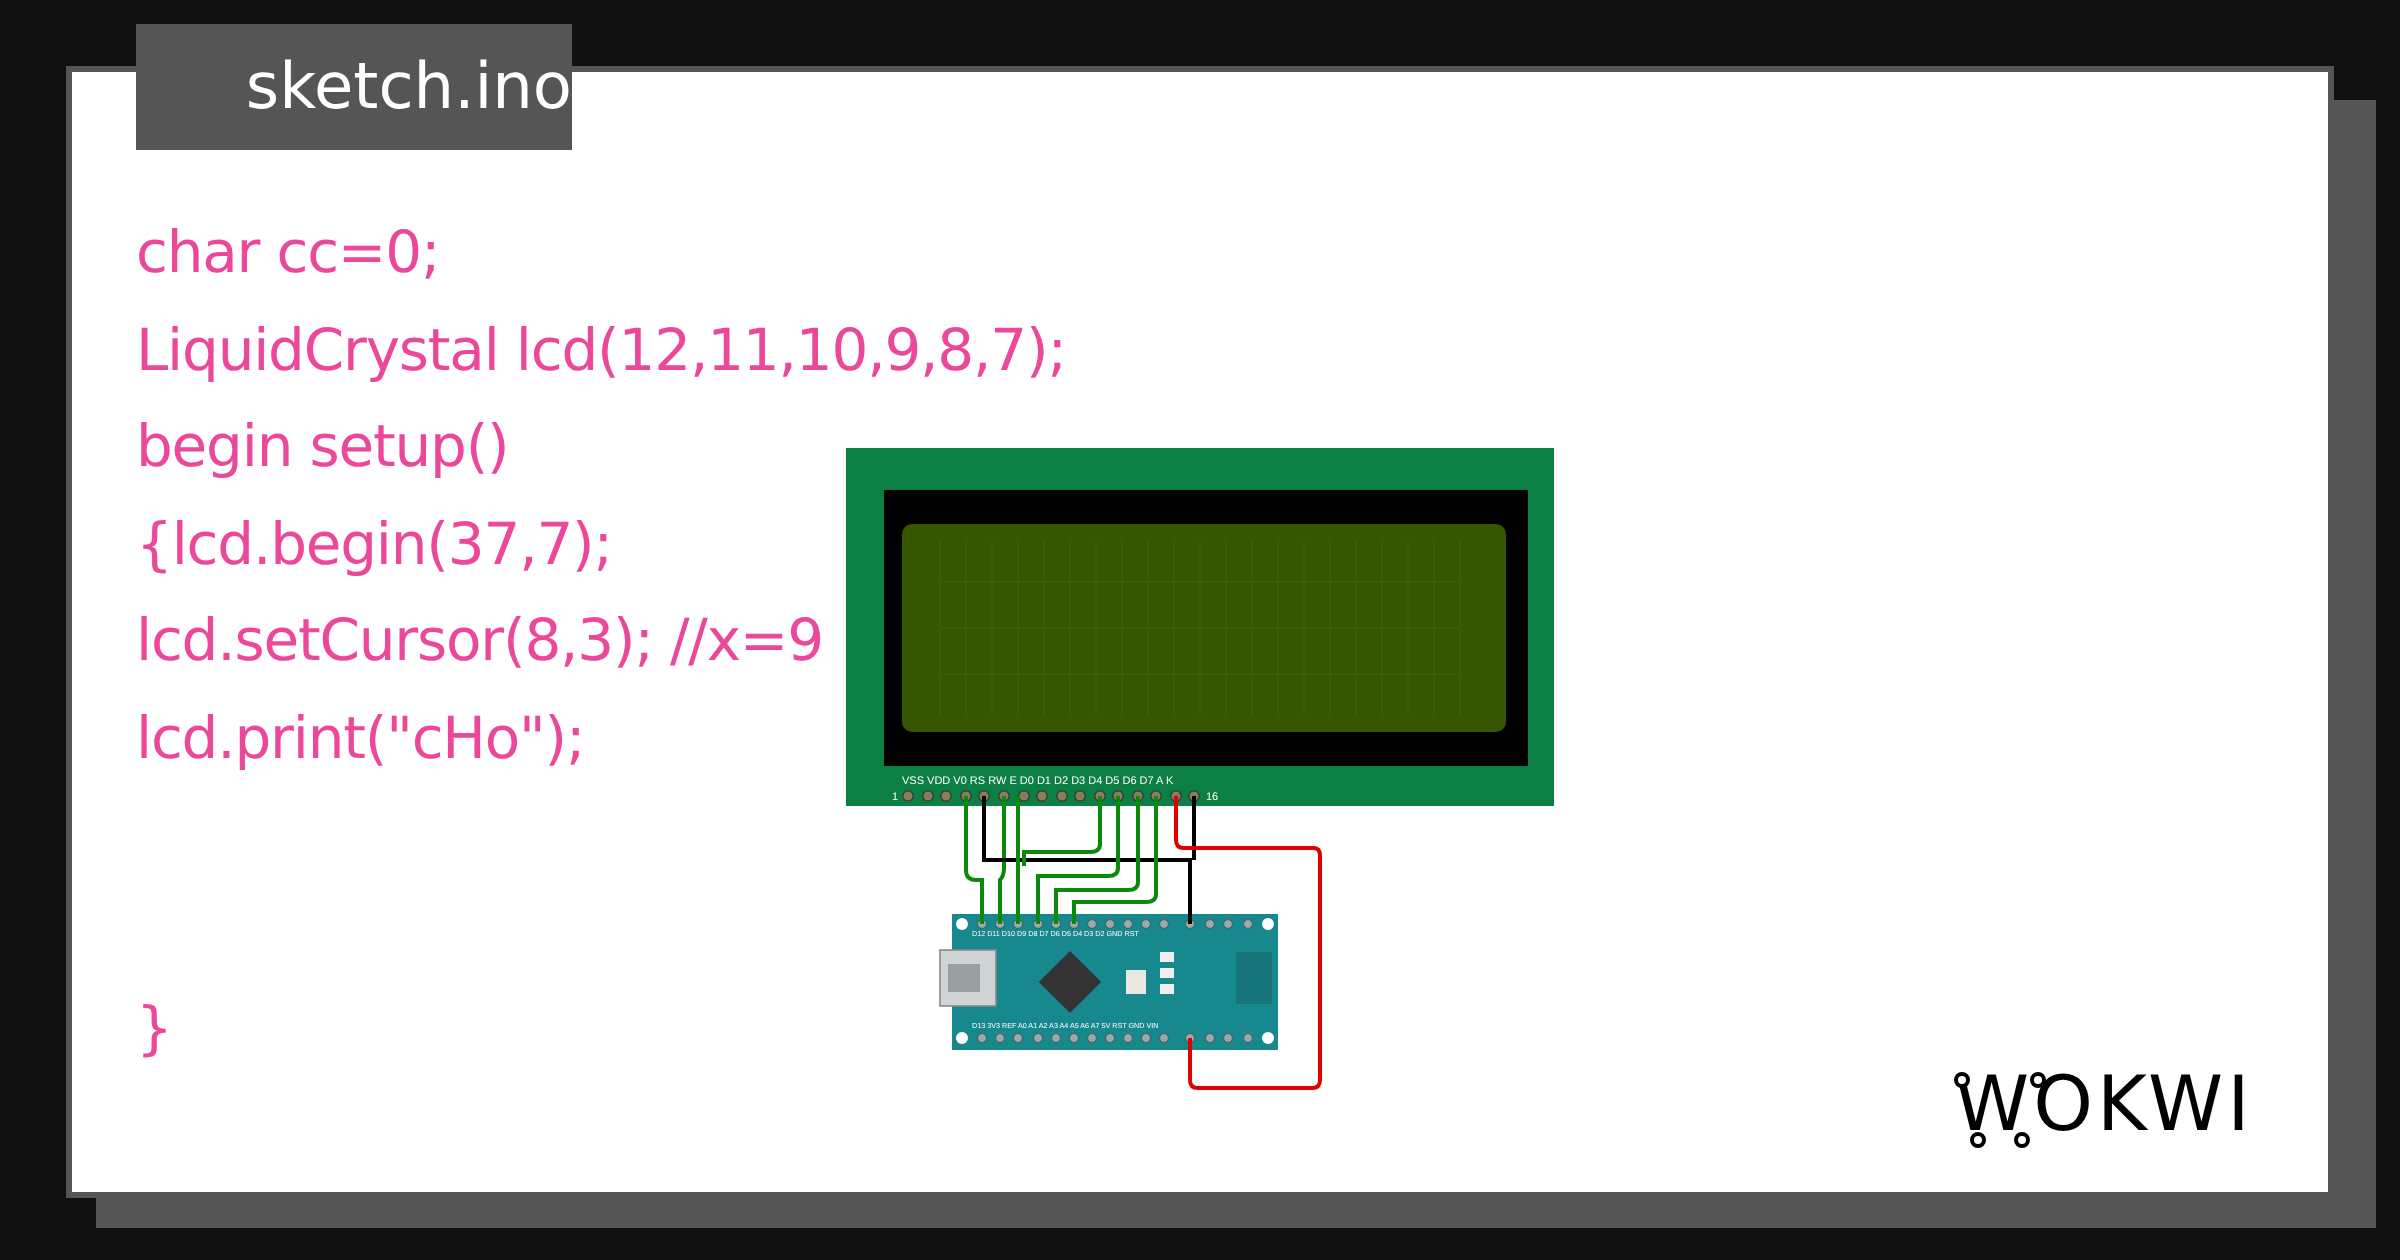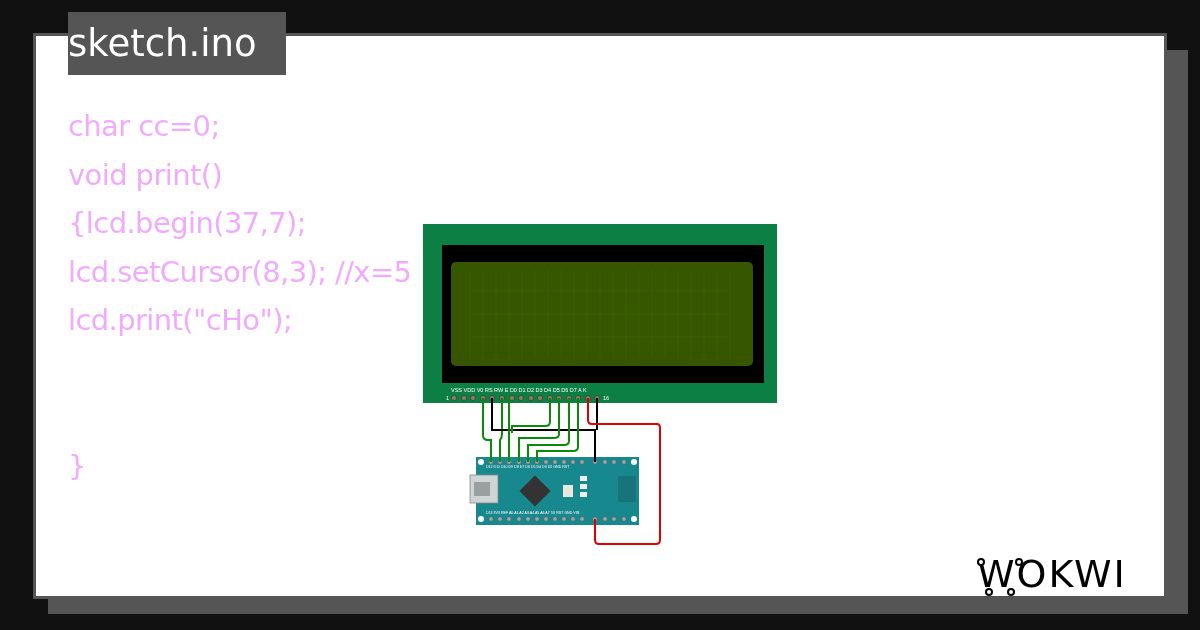--- a/index.html
+++ b/index.html
@@ -1,34 +1,34 @@
 <!DOCTYPE html>
 <html><head>
 <meta charset="utf-8">
 <style>
   html,body{margin:0;padding:0;}
   body{width:1200px;height:630px;background:#111111;position:relative;overflow:hidden;font-family:"DejaVu Sans","Liberation Sans",sans-serif;}
   .shadow{position:absolute;left:48px;top:50px;width:1140px;height:564px;background:#555555;}
   .card{position:absolute;left:33px;top:33px;width:1128px;height:560px;background:#ffffff;border:3px solid #555555;box-sizing:content-box;}
-  .tab{position:absolute;left:68px;top:12px;width:218px;height:63px;background:#555555;color:#ffffff;font-size:37px;line-height:63px;text-align:left;box-sizing:border-box;}
-  .code{position:absolute;left:68px;top:102px;color:#f0abfc;font-size:29px;line-height:48.5px;white-space:pre;letter-spacing:-0.6px;}
+  .tab{position:absolute;left:68px;top:12px;width:218px;height:63px;background:#555555;color:#ffffff;font-size:32px;line-height:63px;text-align:right;box-sizing:border-box;}
+  .code{position:absolute;left:68px;top:102px;color:#ec4899;font-size:29px;line-height:48.5px;white-space:pre;letter-spacing:-0.6px;}
   .circuit{position:absolute;left:0;top:0;width:1200px;height:630px;}
-  .logo{position:absolute;left:975px;top:549px;text-align:right;}
+  .logo{position:absolute;left:975px;top:527px;text-align:right;}
 </style>
 </head>
 <body>
 
 <div class="shadow"></div>
 <div class="card"></div>
 
 <div class="tab">
   <span>sketch.ino</span>
 </div>
 
-<div class="code"><div>char cc=0;</div><div>void print()</div><div>{lcd.begin(37,7);</div><div>lcd.setCursor(8,3); //x=5</div><div>lcd.print("cHo");</div><div>​</div><div>​</div><div>}</div></div>
+<div class="code"><div>char cc=0;</div><div>LiquidCrystal lcd(12,11,10,9,8,7);</div><div>begin setup()</div><div>{lcd.begin(37,7);</div><div>lcd.setCursor(8,3); //x=9</div><div>lcd.print("cHo");</div><div>​</div><div>​</div><div>}</div></div>
 
 <svg class="circuit" viewBox="0 0 1200 630">
 
   <g>
     <rect x="423" y="224" width="354" height="179" fill="#0b7f44"></rect>
     <rect x="442" y="245" width="322" height="138" fill="#000000"></rect>
     <rect x="451" y="262" width="302" height="104" rx="5" fill="#365700"></rect>
     <g stroke="#3c6000" stroke-width="1" fill="none" opacity="0.9">
       <path d="M470 270 V358 M483 270 V358 M496 270 V358 M509 270 V358 M522 270 V358 M535 270 V358 M548 270 V358 M561 270 V358 M574 270 V358 M587 270 V358 M600 270 V358 M613 270 V358 M626 270 V358 M639 270 V358 M652 270 V358 M665 270 V358 M678 270 V358 M691 270 V358 M704 270 V358 M717 270 V358 M730 270 V358"></path>
       <path d="M470 291 H730 M470 314 H730 M470 337 H730"></path>

